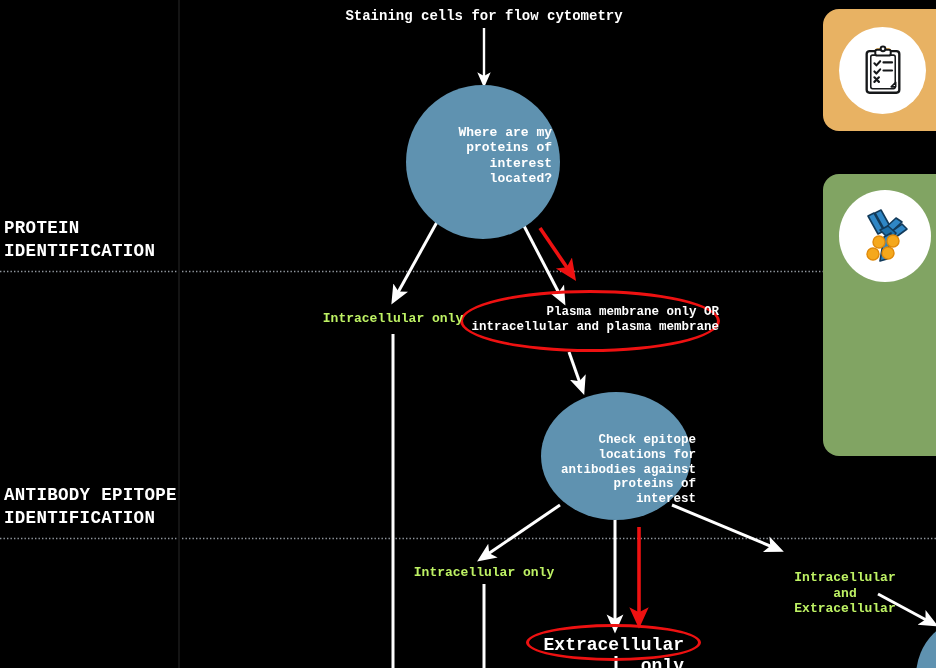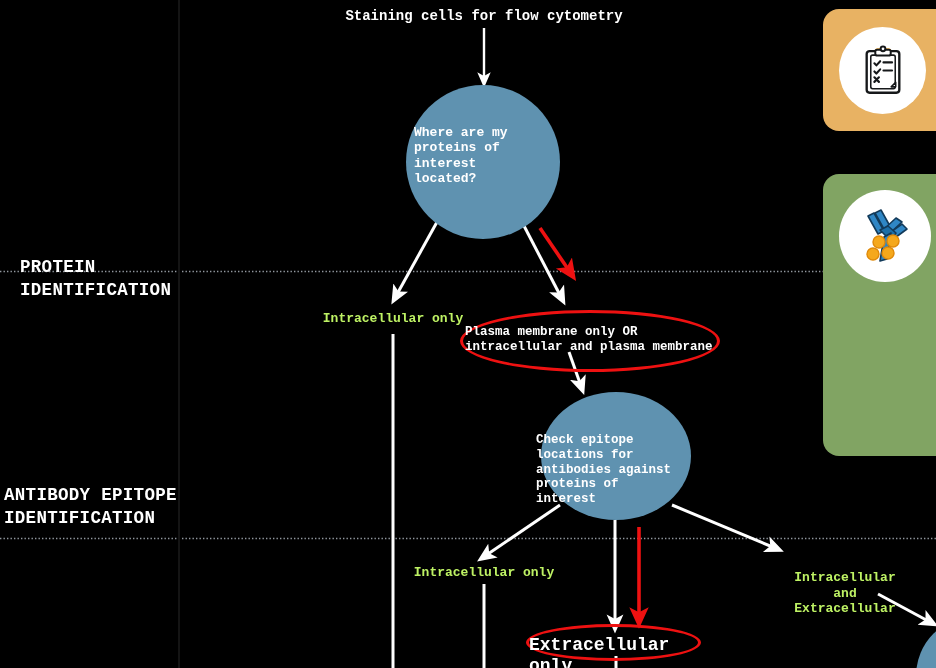--- a/index.html
+++ b/index.html
@@ -17,21 +17,21 @@
   }
   #svg-layer {
     position: absolute;
     left: 0; top: 0;
     width: 936px;
     height: 668px;
   }
   .node-text {
     position: absolute;
     color: #ffffff;
-    text-align: left;
+    text-align: right;
     font-weight: bold;
     line-height: 1.18;
     pointer-events: none;
     white-space: pre-line;
   }
   .section-label {
     position: absolute;
     color: #ffffff;
     font-weight: bold;
     font-size: 17.5px;
@@ -123,33 +123,33 @@
 
     <line x1="484" y1="584" x2="484" y2="668" stroke="#ffffff" stroke-width="3"></line>
 
     <line x1="616" y1="656" x2="616" y2="668" stroke="#ffffff" stroke-width="3"></line>
 
     <line x1="878" y1="594" x2="930" y2="622" stroke="#ffffff" stroke-width="3" marker-end="url(#arrow-white)"></line>
   </svg>
 
   <div class="title-text" style="left:0; top:8px; width:968px; text-align:center;">Staining cells for flow cytometry</div>
 
-  <div class="section-label" style="left:20px; top:217px;margin-top:39px;">PROTEIN
+  <div class="section-label" style="left:4px; top:217px;">PROTEIN
 IDENTIFICATION</div>
 
   <div class="section-label" style="left:4px; top:484px;">ANTIBODY EPITOPE
 IDENTIFICATION</div>
 
   <div class="circle-node" style="left:406px; top:85px; width:154px; height:154px; background:#5f92b0;">
     <div class="node-text" style="left:8px; top:40px; width:138px; font-size:13px;">Where are my
 proteins of interest
 located?</div>
   </div>
 
-  <div class="oval-node" style="left:460px; top:310px; width:260px; height:62px; border-width:3.4px; border-color:#ee1111;">
+  <div class="oval-node" style="left:460px; top:290px; width:260px; height:62px; border-width:3.4px; border-color:#ee1111;">
     <div class="node-text" style="left:2px; top:12px; width:254px; font-size:12.5px;">Plasma membrane only OR
 intracellular and plasma membrane</div>
   </div>
 
   <div class="flow-label" style="left:318px; top:311px; width:150px;">Intracellular only</div>
 
   <div class="circle-node" style="left:541px; top:392px; width:150px; height:128px; background:#5f92b0;">
     <div class="node-text" style="left:-5px; top:13px; width:160px; font-size:12.5px;margin-top:28px;">Check epitope
 locations for
 antibodies against

